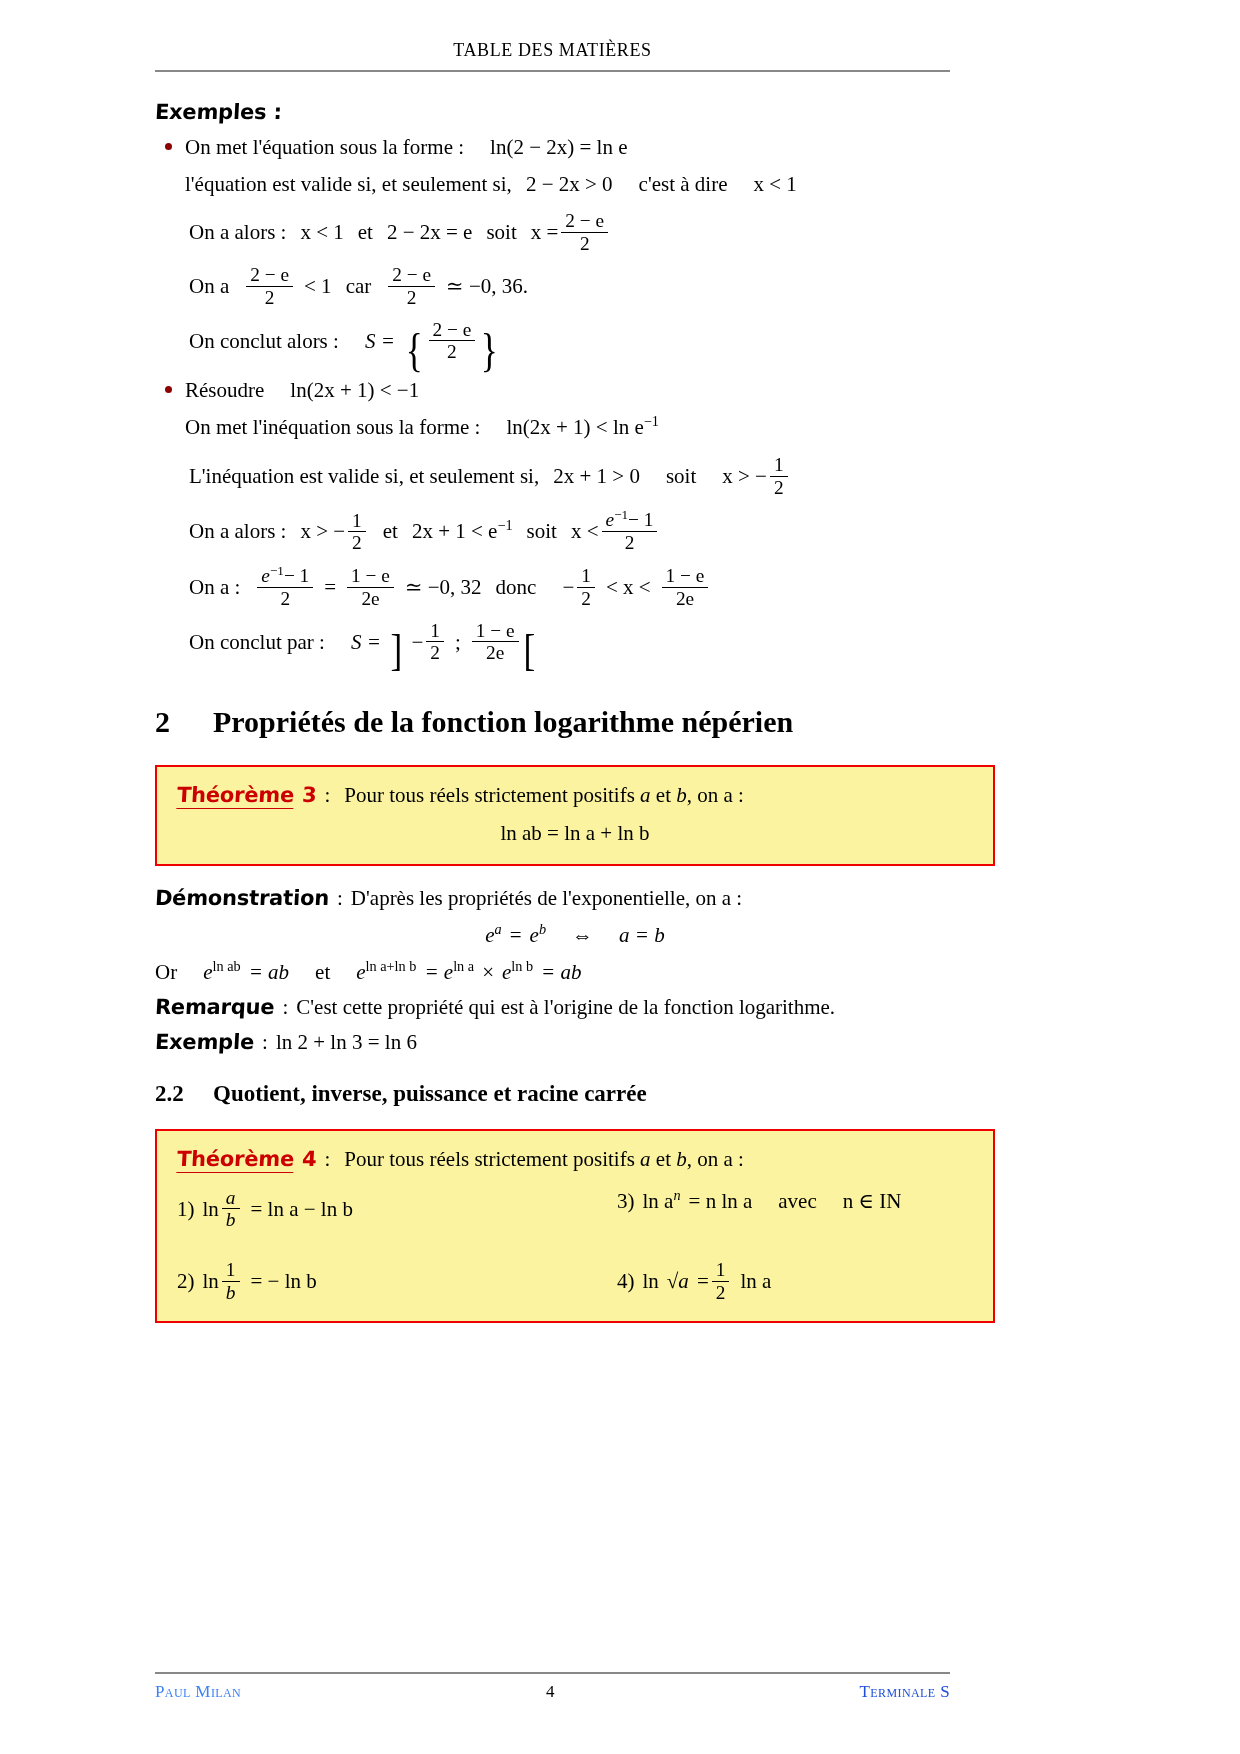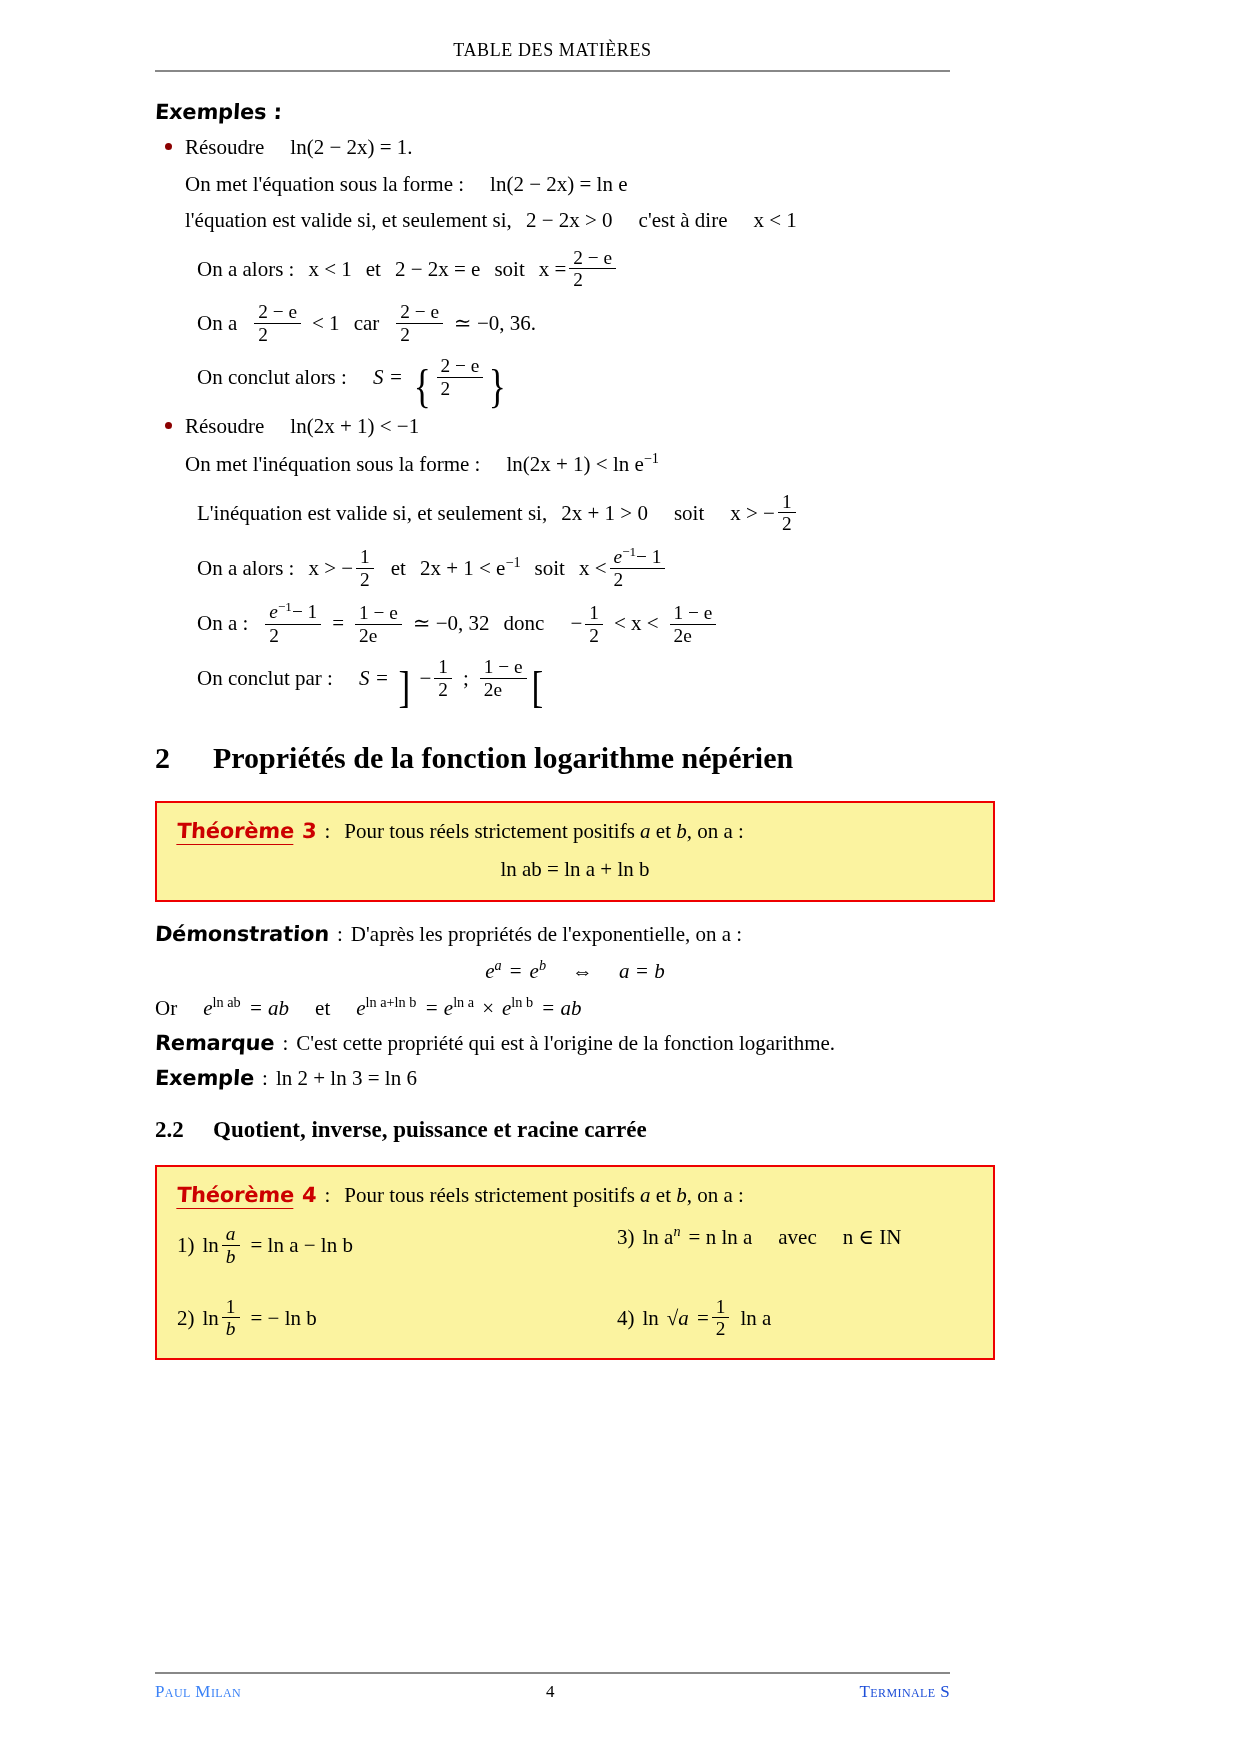--- a/index.html
+++ b/index.html
@@ -90,29 +90,30 @@
     height: 7px;
     border-radius: 50%;
     background: #8b0000;
   }
   .line {
     font-size: 21px;
     line-height: 1.55;
     margin: 4px 0;
     white-space: nowrap;
   }
-  .line.tall { line-height: 2.0; margin: 10px 12px; }
+  .line.tall { line-height: 2.0; margin: 10px 4px; }
   .mi { font-style: italic; }
   .mspace { display: inline-block; width: 14px; }
   .mspace-s { display: inline-block; width: 8px; }
   .mspace-l { display: inline-block; width: 26px; }
   
   .frac {
     display: inline-block;
     vertical-align: -0.55em;
+    text-align: center;
     font-size: 0.92em;
     line-height: 1.12;
     margin: 0 3px;
     font-family: Liberation Serif, serif;
   }
   .frac .num { display: block; padding: 0 4px; }
   .frac .den { display: block; padding: 0 4px; border-top: 1.3px solid #000; }
   sup.exp { font-size: 0.68em; vertical-align: super; font-style: italic; }
   sup.expn { font-size: 0.68em; vertical-align: super; font-style: normal; }
   .bigbrace {
@@ -204,23 +205,20 @@
 
     <div class="lbl-exemples">
       <span class="hand">Exemples :</span>
     </div>
 
     <ul class="bullets">
 
       <li>
         <span class="bullet-dot"></span>
 
-        <div class="line">
-          <span>Résoudre</span><span class="mspace-l"></span><span>ln(2 − 2x) = 1.</span>
-        </div>
 
         <div class="line">
           <span>On met l'équation sous la forme :</span><span class="mspace-l"></span><span>ln(2 − 2x) = ln e</span>
         </div>
 
         <div class="line">
           <span>l'équation est valide si, et seulement si,</span><span class="mspace"></span><span>2 − 2x &gt; 0</span><span class="mspace-l"></span><span>c'est à dire</span><span class="mspace-l"></span><span>x &lt; 1</span>
         </div>
 
         <div class="line tall">

